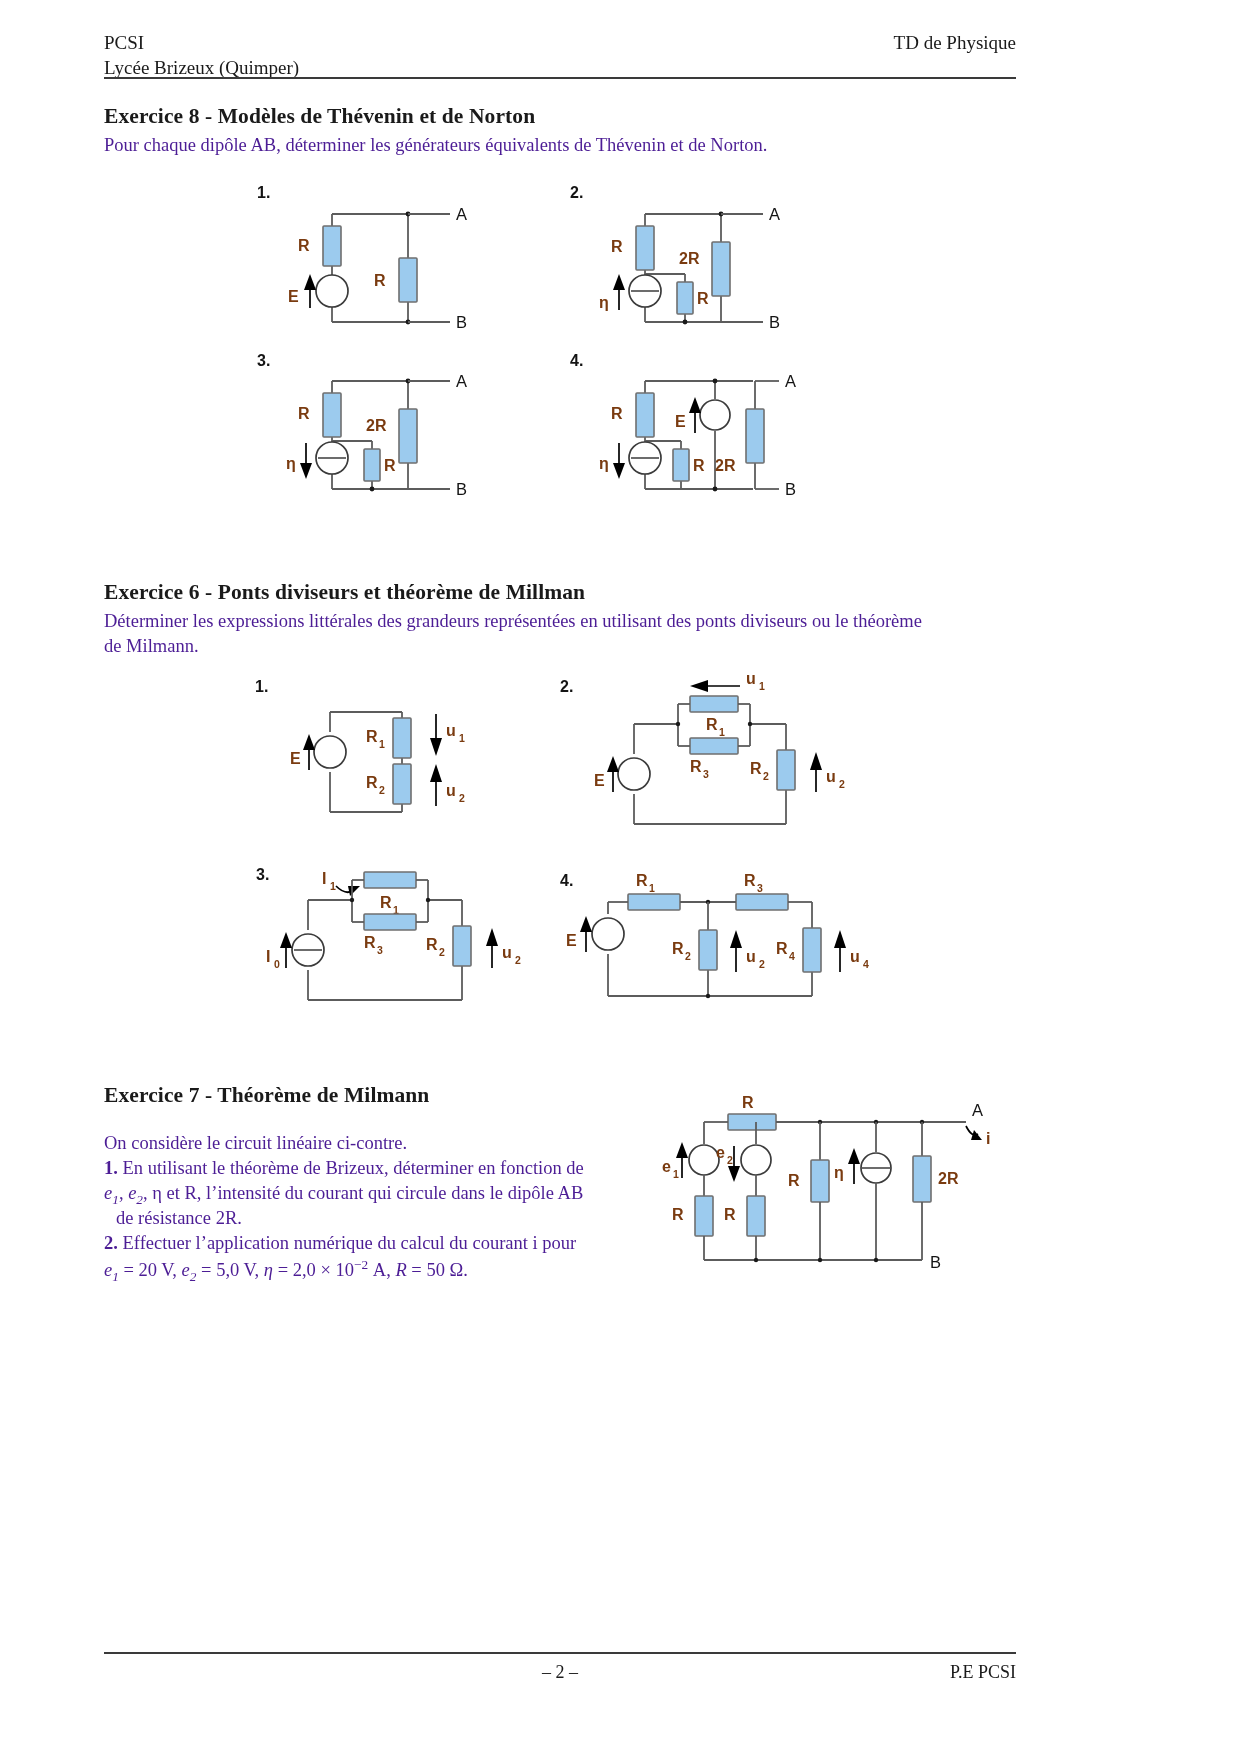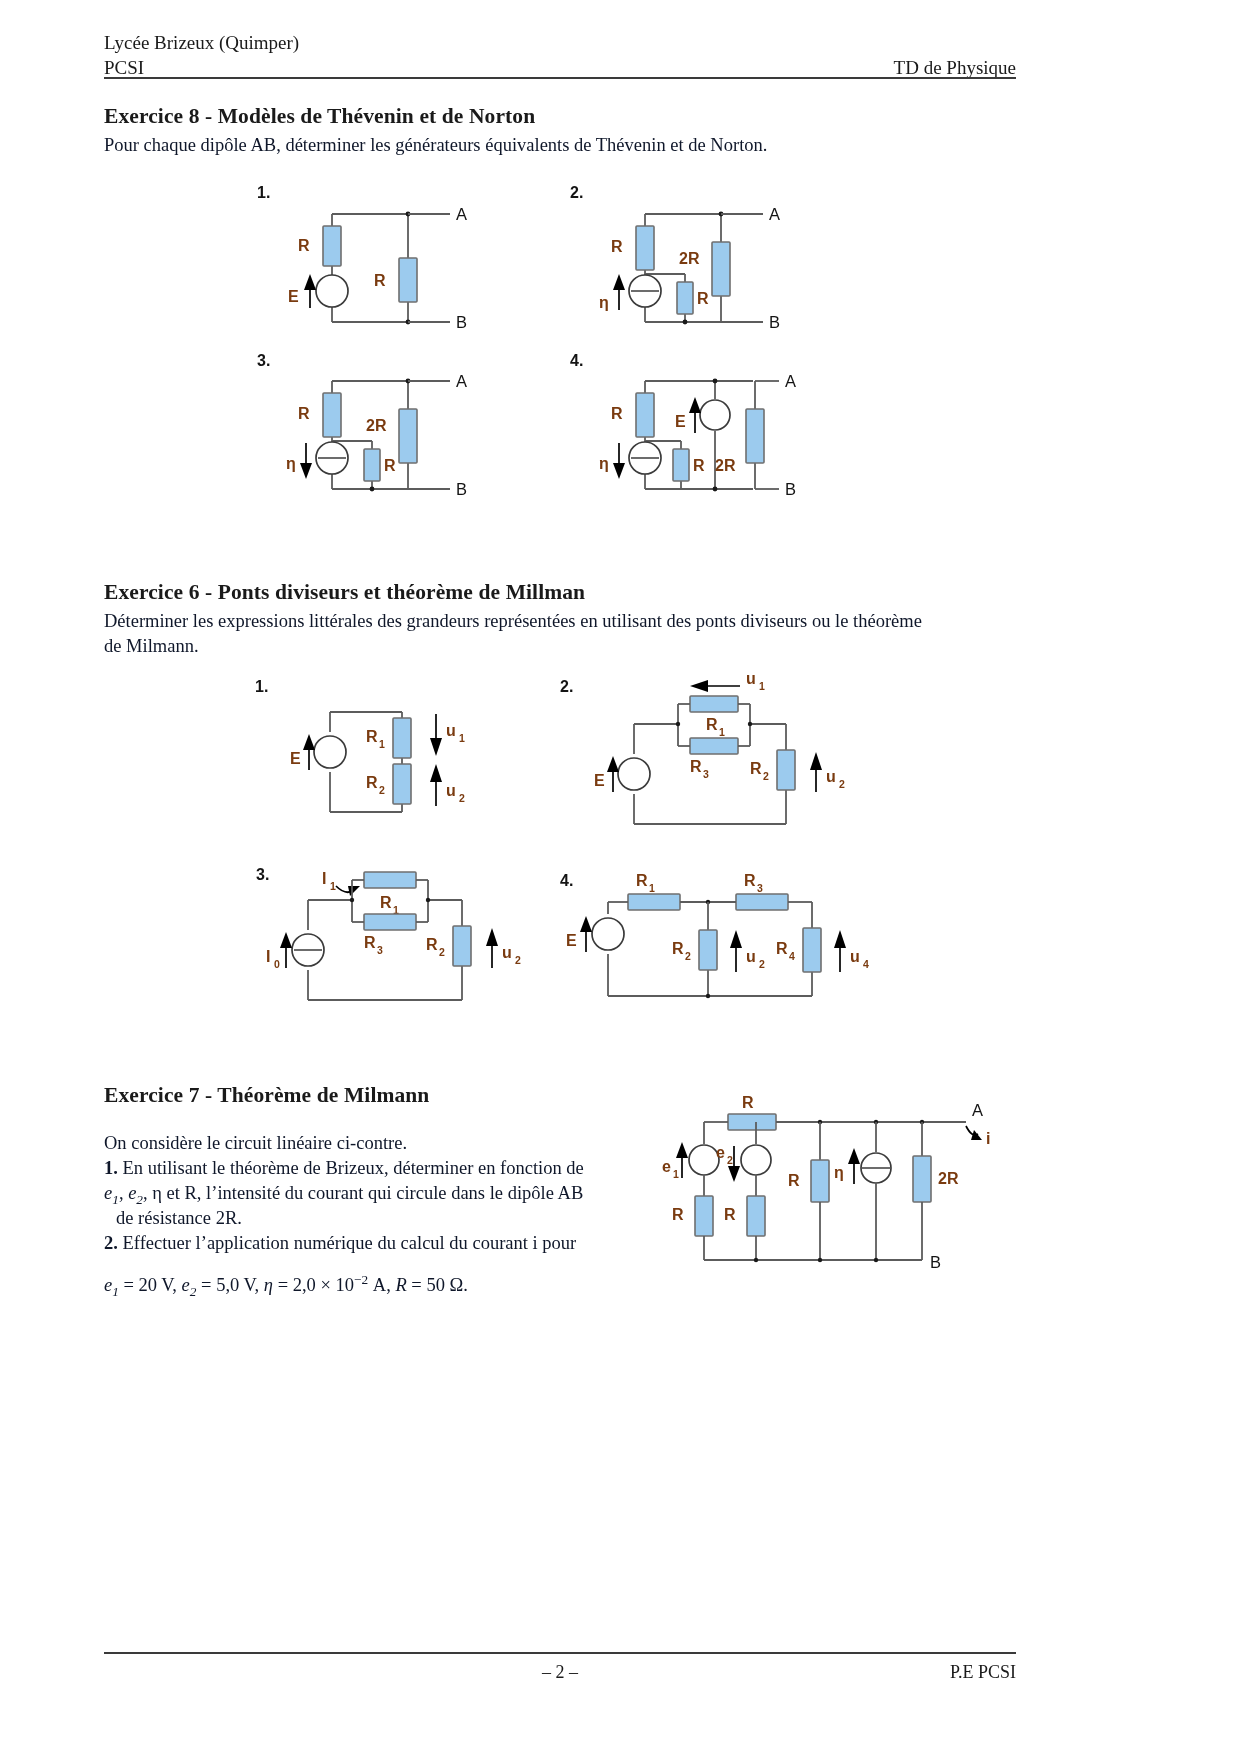--- a/index.html
+++ b/index.html
@@ -23,21 +23,21 @@
     position:absolute; left:104px; top:77px; width:912px; height:2px;
     background:#3a3a3a;
   }
 
   
   .ex-title {
     position:absolute; font-weight:bold; font-size:21.5px; letter-spacing:0.1px;
     white-space:nowrap;
   }
   .ex-body {
-    position:absolute; font-size:18.5px; line-height:1.36; color:#0f172a;
+    position:absolute; font-size:18.5px; line-height:1.36; color:#4c1d95;
   }
   .ex-body .bf { font-weight:bold; }
   .mathvar { font-style:italic; font-family:"Liberation Serif", serif; }
   sub { font-size:0.72em; font-style:italic; }
   sup { font-size:0.72em; }
 
   
   .footer-rule {
     position:absolute; left:104px; top:1652px; width:912px; height:2px;
     background:#3a3a3a;
@@ -71,25 +71,25 @@
   .arrl { stroke:#000000; stroke-width:1.7; fill:none; }
   .dot  { fill:#1a1a1a; }
 </style>
 </head>
 <body>
 
 <div class="page">
 
   <div class="header">
     <div class="header-row">
-      <span>Lycée Brizeux (Quimper)</span>
+      <span>PCSI</span>
+      <span>TD de Physique</span>
     </div>
     <div class="header-row">
-      <span>PCSI</span>
-      <span>TD de Physique</span>
+      <span>Lycée Brizeux (Quimper)</span>
     </div>
   </div>
   <div class="header-rule"></div>
 
   <div class="ex-title" style="left:104px; top:104px;">Exercice 8 - Modèles de Thévenin et de Norton</div>
   <div class="ex-body" style="left:104px; top:133px; width:912px;">Pour chaque dipôle AB, déterminer les générateurs équivalents de Thévenin et de Norton.</div>
 
   <div class="cnum" style="left:257px; top:184px;">1.</div>
   <div class="circ" style="left:290px; top:196px;">
     <svg width="200" height="140" viewBox="0 0 200 140">
@@ -440,21 +440,21 @@
   </div>
   <div class="ex-body" style="left:104px; top:1181px; width:560px;">
     <span class="mathvar">e<sub>1</sub></span><span>,</span>
     <span class="mathvar">e<sub>2</sub></span><span>, η et R, l’intensité du courant qui circule dans le dipôle AB</span>
   </div>
   <div class="ex-body" style="left:104px; top:1206px; width:560px;margin-left:12px;">de résistance 2R.</div>
   <div class="ex-body" style="left:104px; top:1231px; width:560px;">
     <span class="bf">2.</span>
     <span>Effectuer l’application numérique du calcul du courant i pour</span>
   </div>
-  <div class="ex-body" style="left:104px; top:1256px; width:600px;margin-top:15px;">
+  <div class="ex-body" style="left:104px; top:1256px; width:600px;">
     <span class="mathvar">e<sub>1</sub></span>
     <span>= <span>20 V</span>,</span>
     <span class="mathvar">e<sub>2</sub></span>
     <span>= <span>5,0 V</span>,</span>
     <span class="mathvar">η</span>
     <span>= 2,0 × 10<sup>−2</sup> A,</span>
     <span class="mathvar">R</span>
     <span>= <span>50 Ω</span>.</span>
   </div>
 

